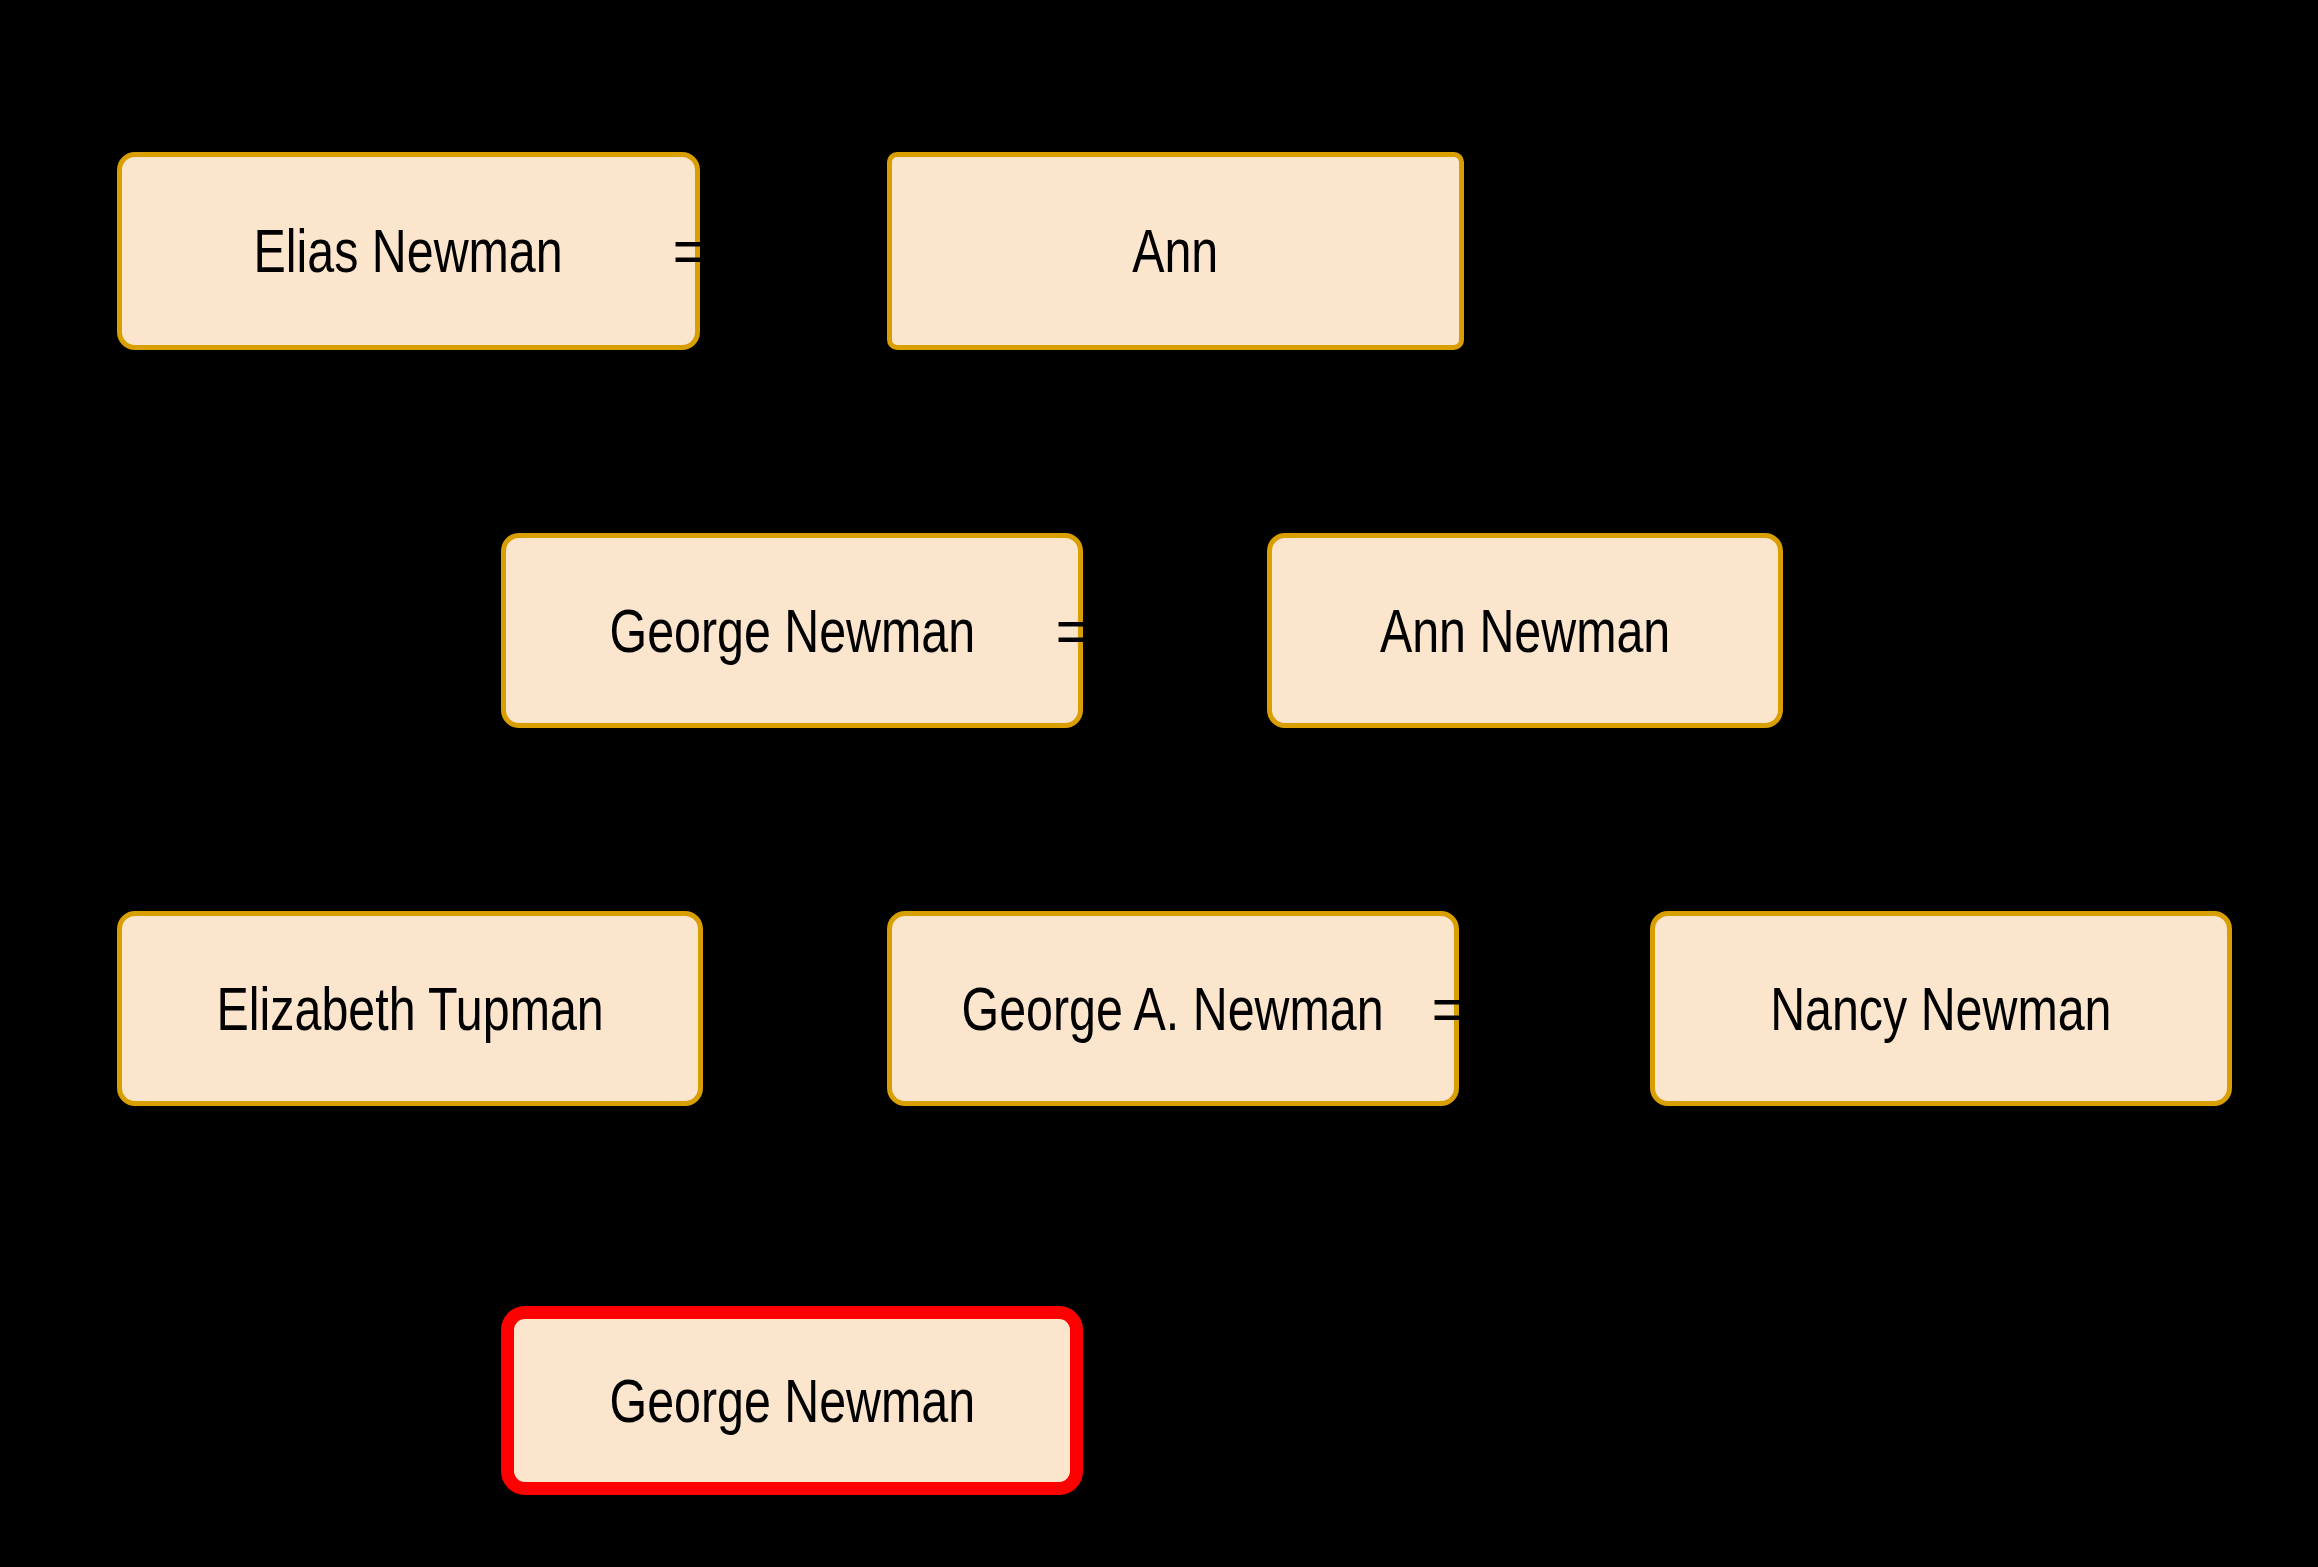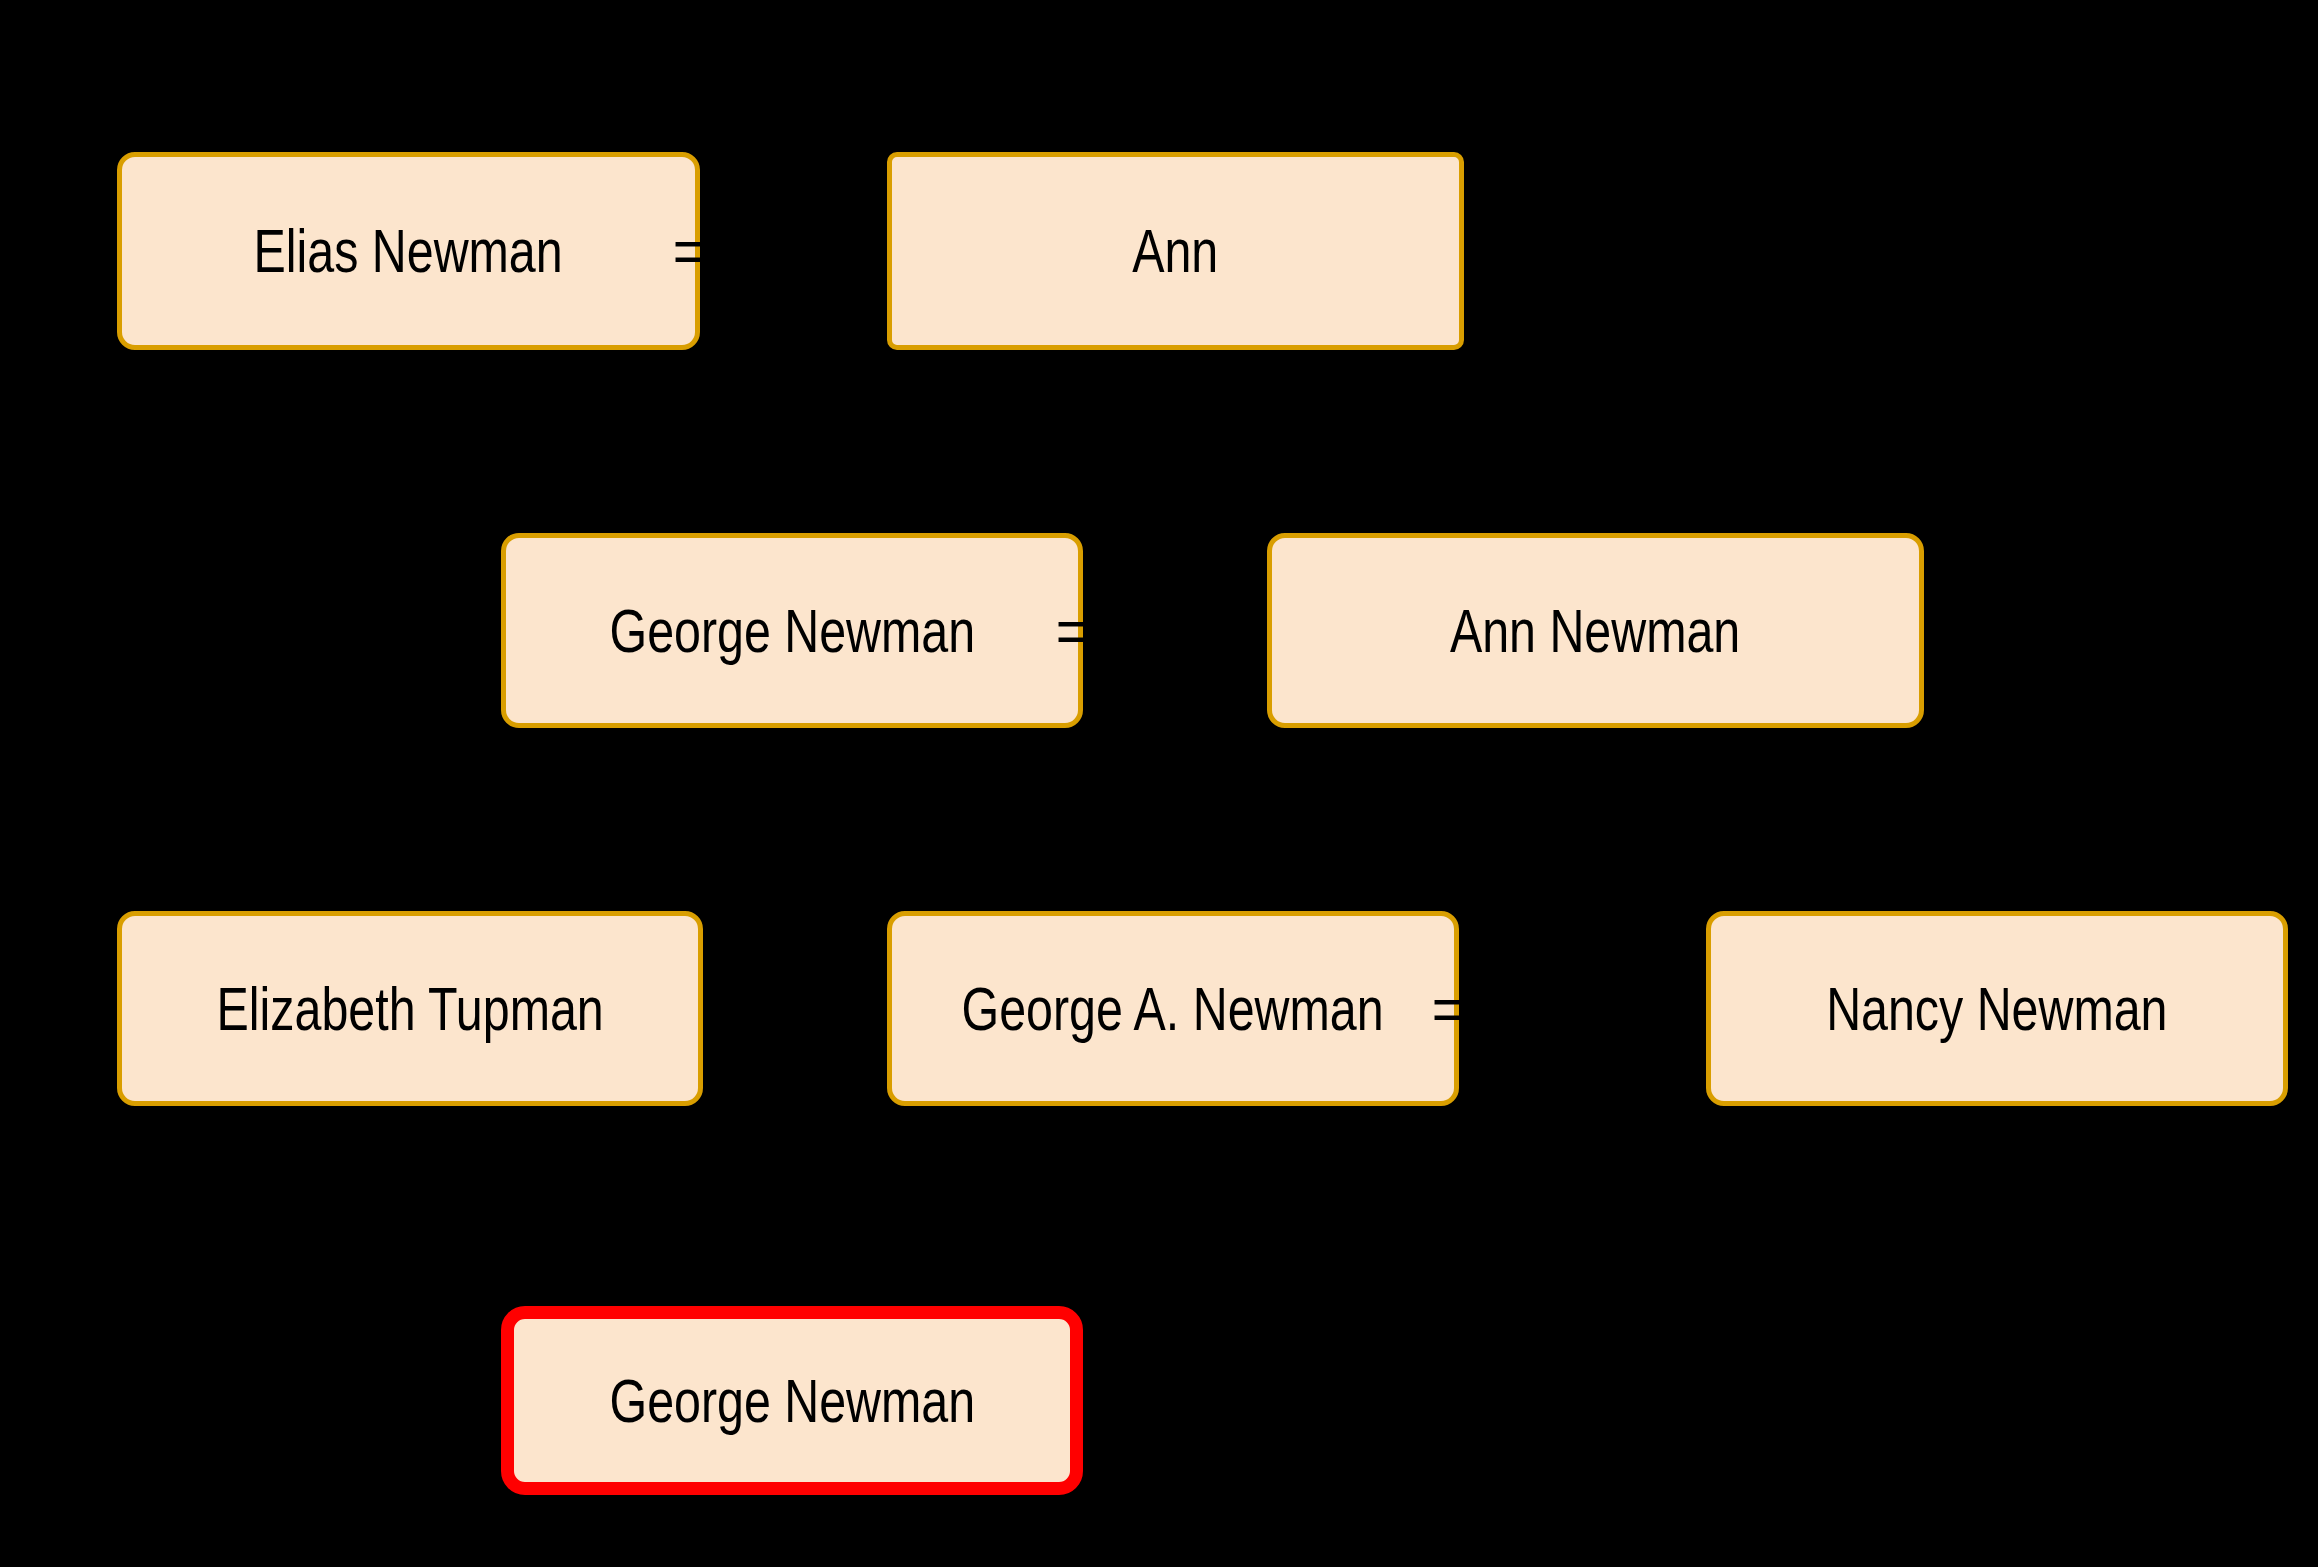--- a/index.html
+++ b/index.html
@@ -59,24 +59,24 @@
     font-size: 62px;
     line-height: 1;
     z-index: 5;
     pointer-events: none;
   }
 
   
   #n-elias            { left: 117px;  top: 116px;  width: 583px; height: 198px; }
   #n-ann              { left: 887px; top: 116px;  width: 577px; height: 198px; border-radius: 10px; }
   #n-george-newman    { left: 501px;  top: 497px;  width: 582px; height: 195px; }
-  #n-ann-newman       { left: 1267px; top: 497px;  width: 657px; height: 195px; }
+  #n-ann-newman       { left: 1267px; top: 497px;  width: 516px; height: 195px; }
   #n-elizabeth-tupman { left: 117px;  top: 875px; width: 586px; height: 195px; }
   #n-george-a-newman  { left: 887px; top: 875px; width: 572px; height: 195px; }
-  #n-nancy-newman     { left: 1706px; top: 875px; width: 582px; height: 195px; }
+  #n-nancy-newman     { left: 1650px; top: 875px; width: 582px; height: 195px; }
   #n-george-focus     { left: 501px;  top: 1270px; width: 582px; height: 189px; }
 </style>
 </head>
 <body>
 
 <div id="canvas">
 
   <div class="node" id="n-elias">
     <span class="node-label">Elias Newman</span>
     <span class="union-mark">=</span>

